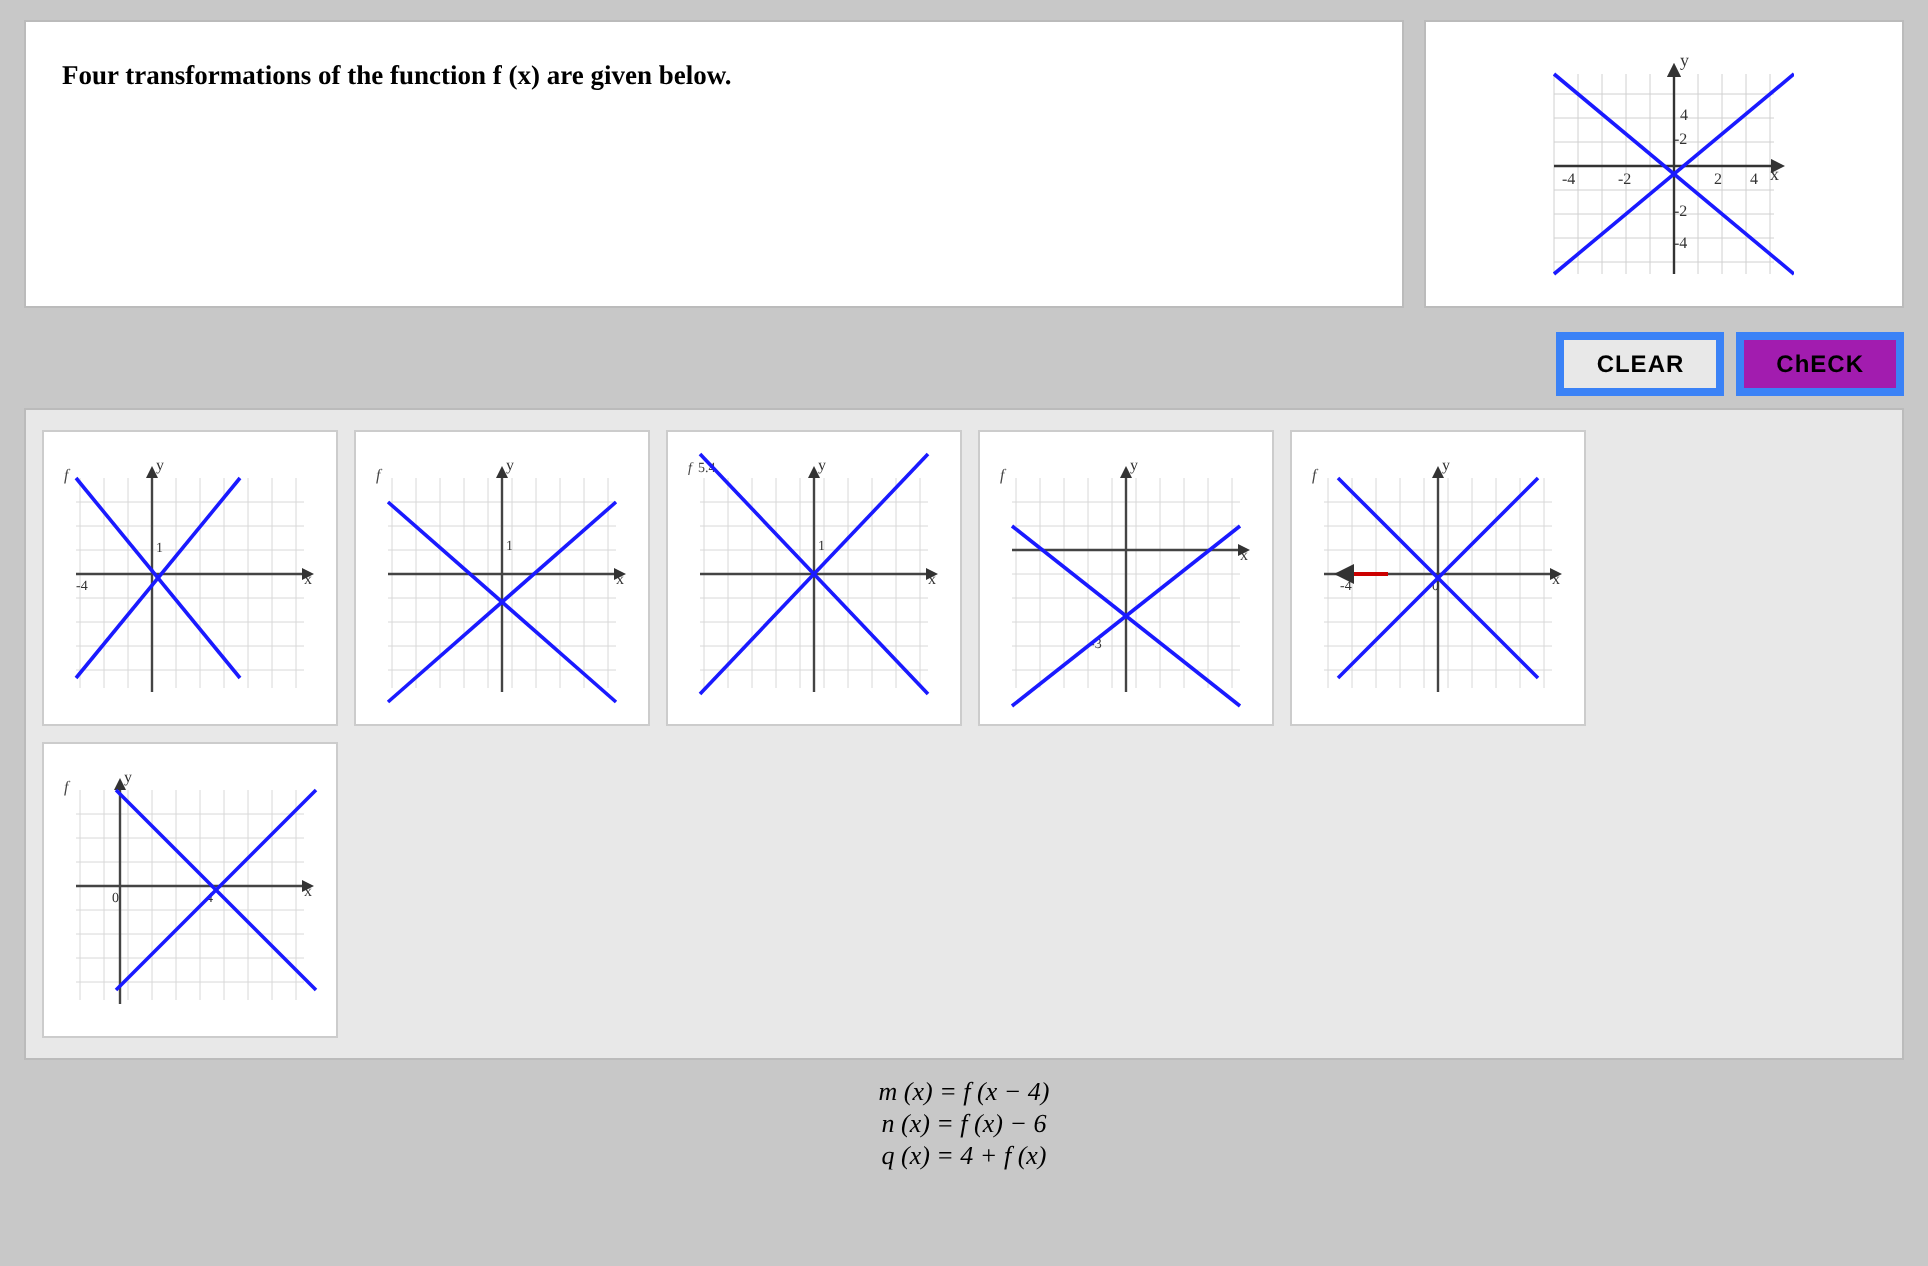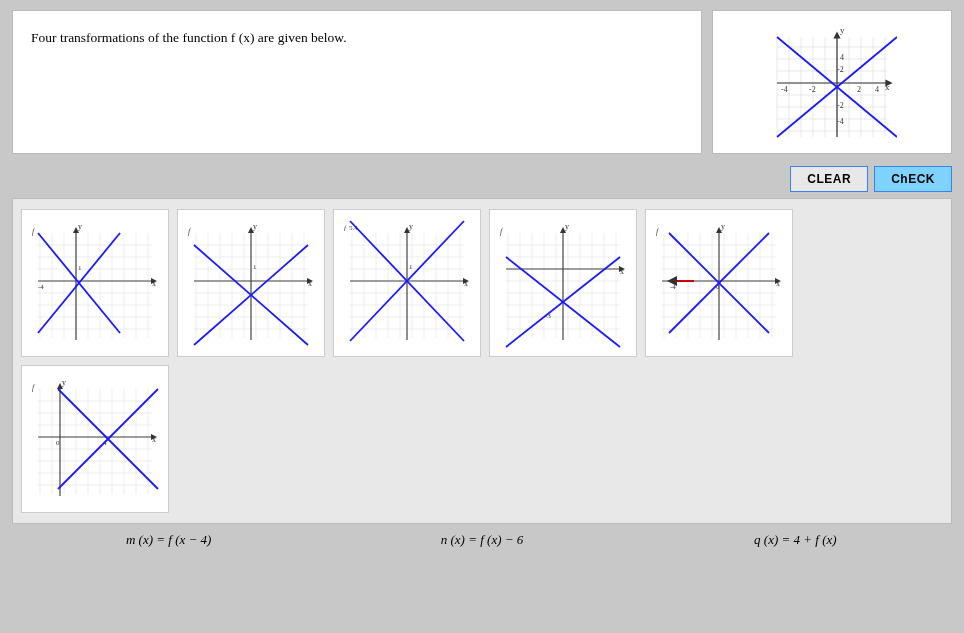--- a/index.html
+++ b/index.html
@@ -34,20 +34,21 @@
       background: white;
       border: 1px solid #bbb;
       padding: 16px 18px;
       flex: 1;
       font-size: 13.5px;
       line-height: 1.6;
     }
 
     .instructions-box p {
       margin-bottom: 6px;
+      font-weight: bold;
     }
 
     .graph-display-box {
       background: white;
       border: 1px solid #bbb;
       width: 240px;
       display: flex;
       align-items: center;
       justify-content: center;
       padding: 6px;
@@ -56,30 +57,30 @@
     
     .buttons-row {
       display: flex;
       justify-content: flex-end;
       padding: 4px 12px 6px 12px;
       gap: 6px;
     }
 
     .btn-clear, .btn-check {
       padding: 5px 16px;
-      border: 1px solid #3b82f6;
+      border: 4px solid #3b82f6;
       background: #e8e8e8;
       font-size: 12px;
       font-weight: bold;
       cursor: pointer;
       letter-spacing: 0.5px;
     }
 
     .btn-check {
-      background: #7dd3fc;
+      background: #a21caf;
     }
 
     
     .graphs-area {
       background: #e8e8e8;
       border: 1px solid #bbb;
       margin: 0 12px;
       padding: 10px 8px 10px 8px;
       display: flex;
       flex-wrap: wrap;
@@ -95,21 +96,21 @@
       display: flex;
       align-items: center;
       justify-content: center;
       cursor: grab;
       position: relative;
     }
 
     
     .labels-row {
       display: flex;
-      flex-direction: row;
+      flex-direction: column;
       padding: 8px 12px 0 12px;
       gap: 0;
     }
 
     .label-item {
       flex: 1;
       text-align: center;
       font-size: 13px;
       font-style: italic;
     }

